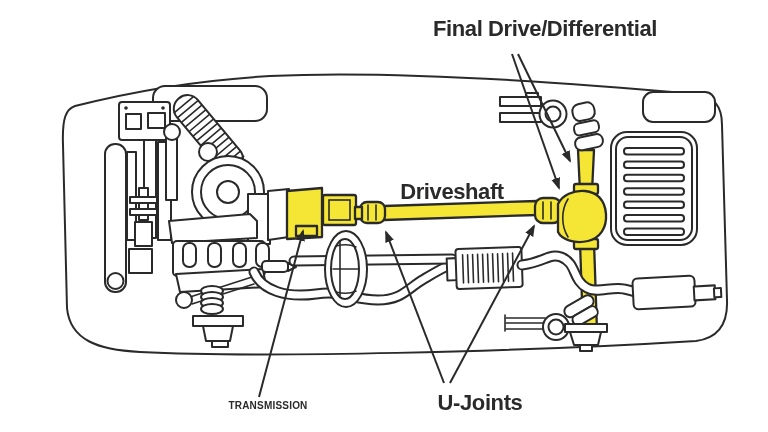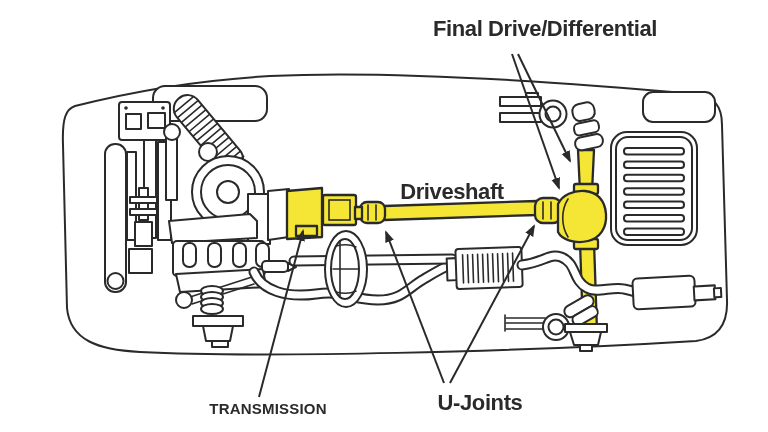--- a/index.html
+++ b/index.html
@@ -2,21 +2,21 @@
 <html style="--yellow: #f5e636; --ink: #2a2a2a; --paper: #ffffff;"><head>
 <meta charset="utf-8">
 <style>
   html,body{margin:0;padding:0;background:#ffffff;}
   .stage{position:relative;width:768px;height:432px;background:var(--paper,#fff);
          font-family:"Liberation Sans",sans-serif;overflow:hidden;}
   .stage svg{position:absolute;left:0;top:0;}
   .lbl{position:absolute;transform:translateX(-50%);font-weight:bold;
        color:var(--ink,#222);white-space:nowrap;}
   .lbl-lg{font-size:22px;letter-spacing:-0.4px;}
-  .lbl-sm{font-size:15px;letter-spacing:0.2px;}
+  .lbl-sm{font-size:10px;letter-spacing:0.2px;}
   
   .ln{fill:#ffffff;stroke:var(--ink,#2a2a2a);stroke-width:2;stroke-linejoin:round;stroke-linecap:round;}
   .ln-t{fill:none;stroke:var(--ink,#2a2a2a);stroke-width:1.6;stroke-linecap:round;}
   .yl{fill:var(--yellow,#f5e636);stroke:var(--ink,#2a2a2a);stroke-width:2.3;stroke-linejoin:round;}
   .pipe-o{fill:none;stroke:var(--ink,#2a2a2a);stroke-width:11;stroke-linecap:round;}
   .pipe-i{fill:none;stroke:#ffffff;stroke-width:7;stroke-linecap:round;}
   .arrow{stroke:var(--ink,#2a2a2a);stroke-width:2;fill:none;}
 </style>
 </head>
 <body>

